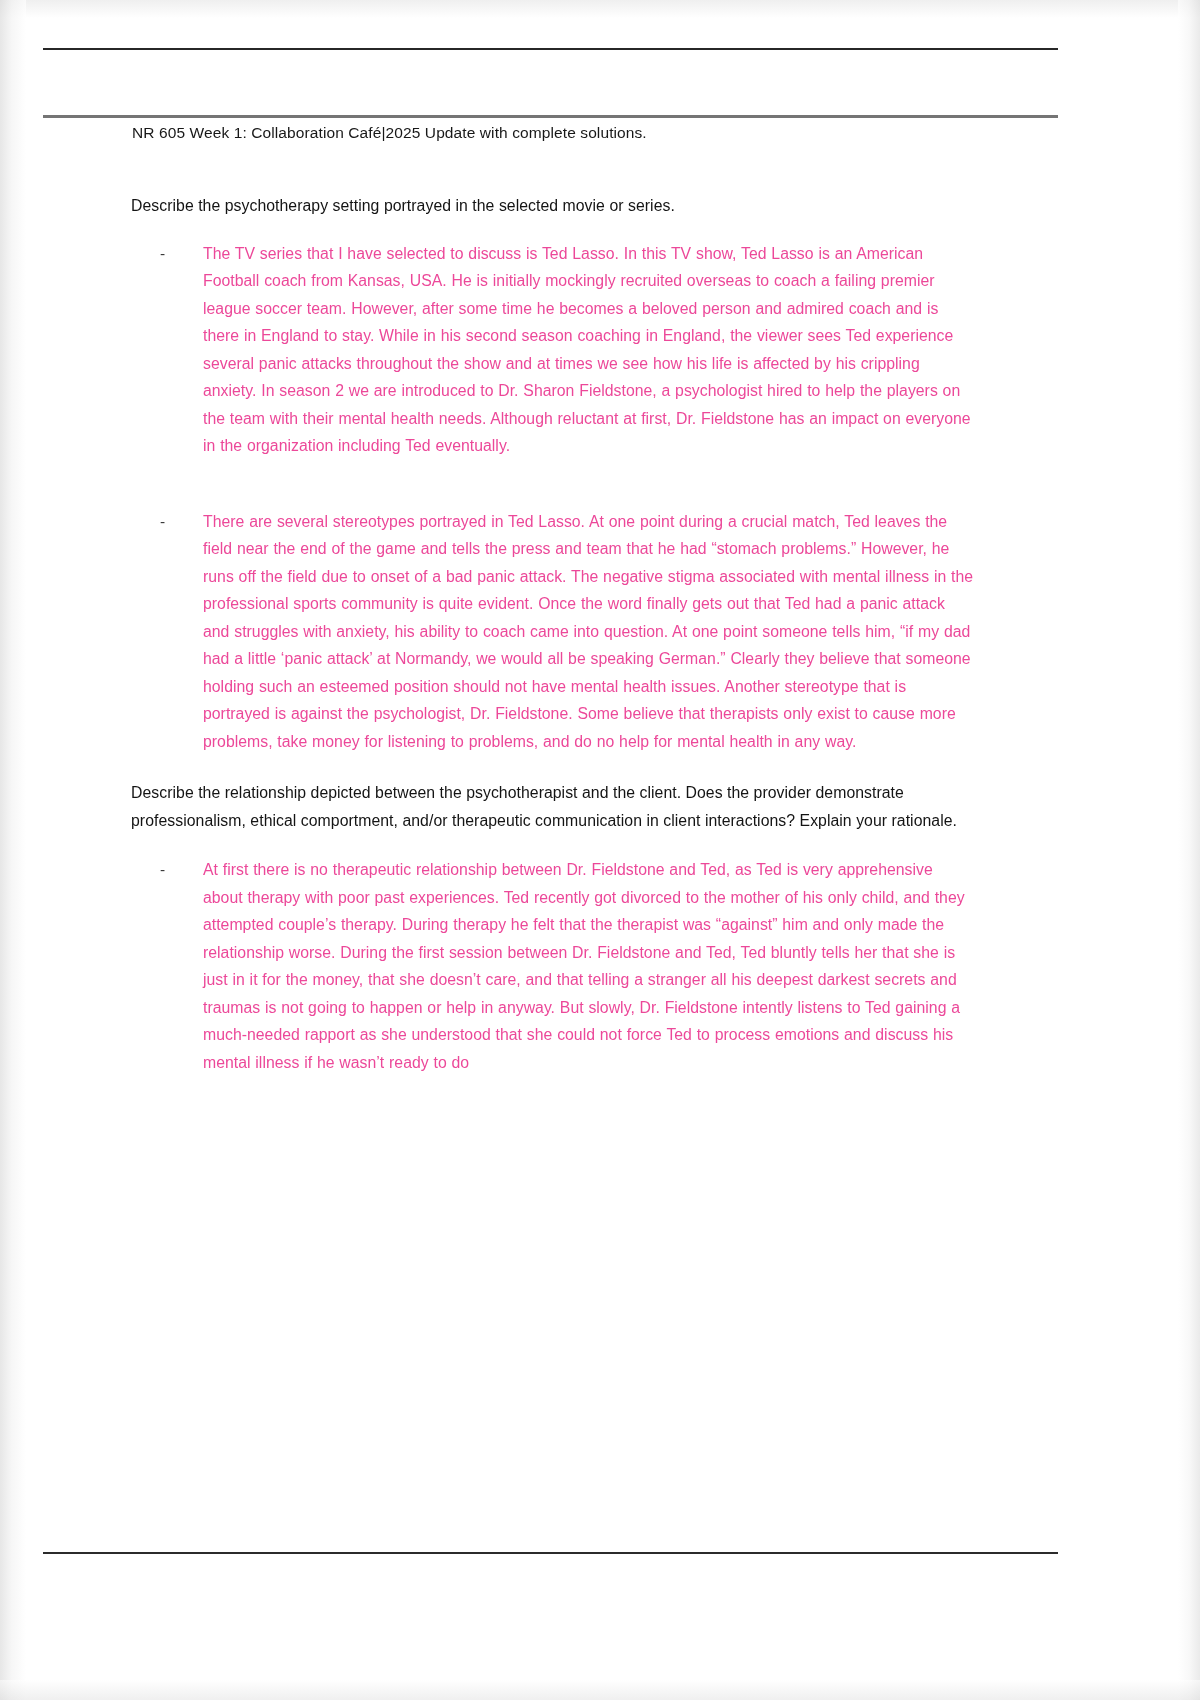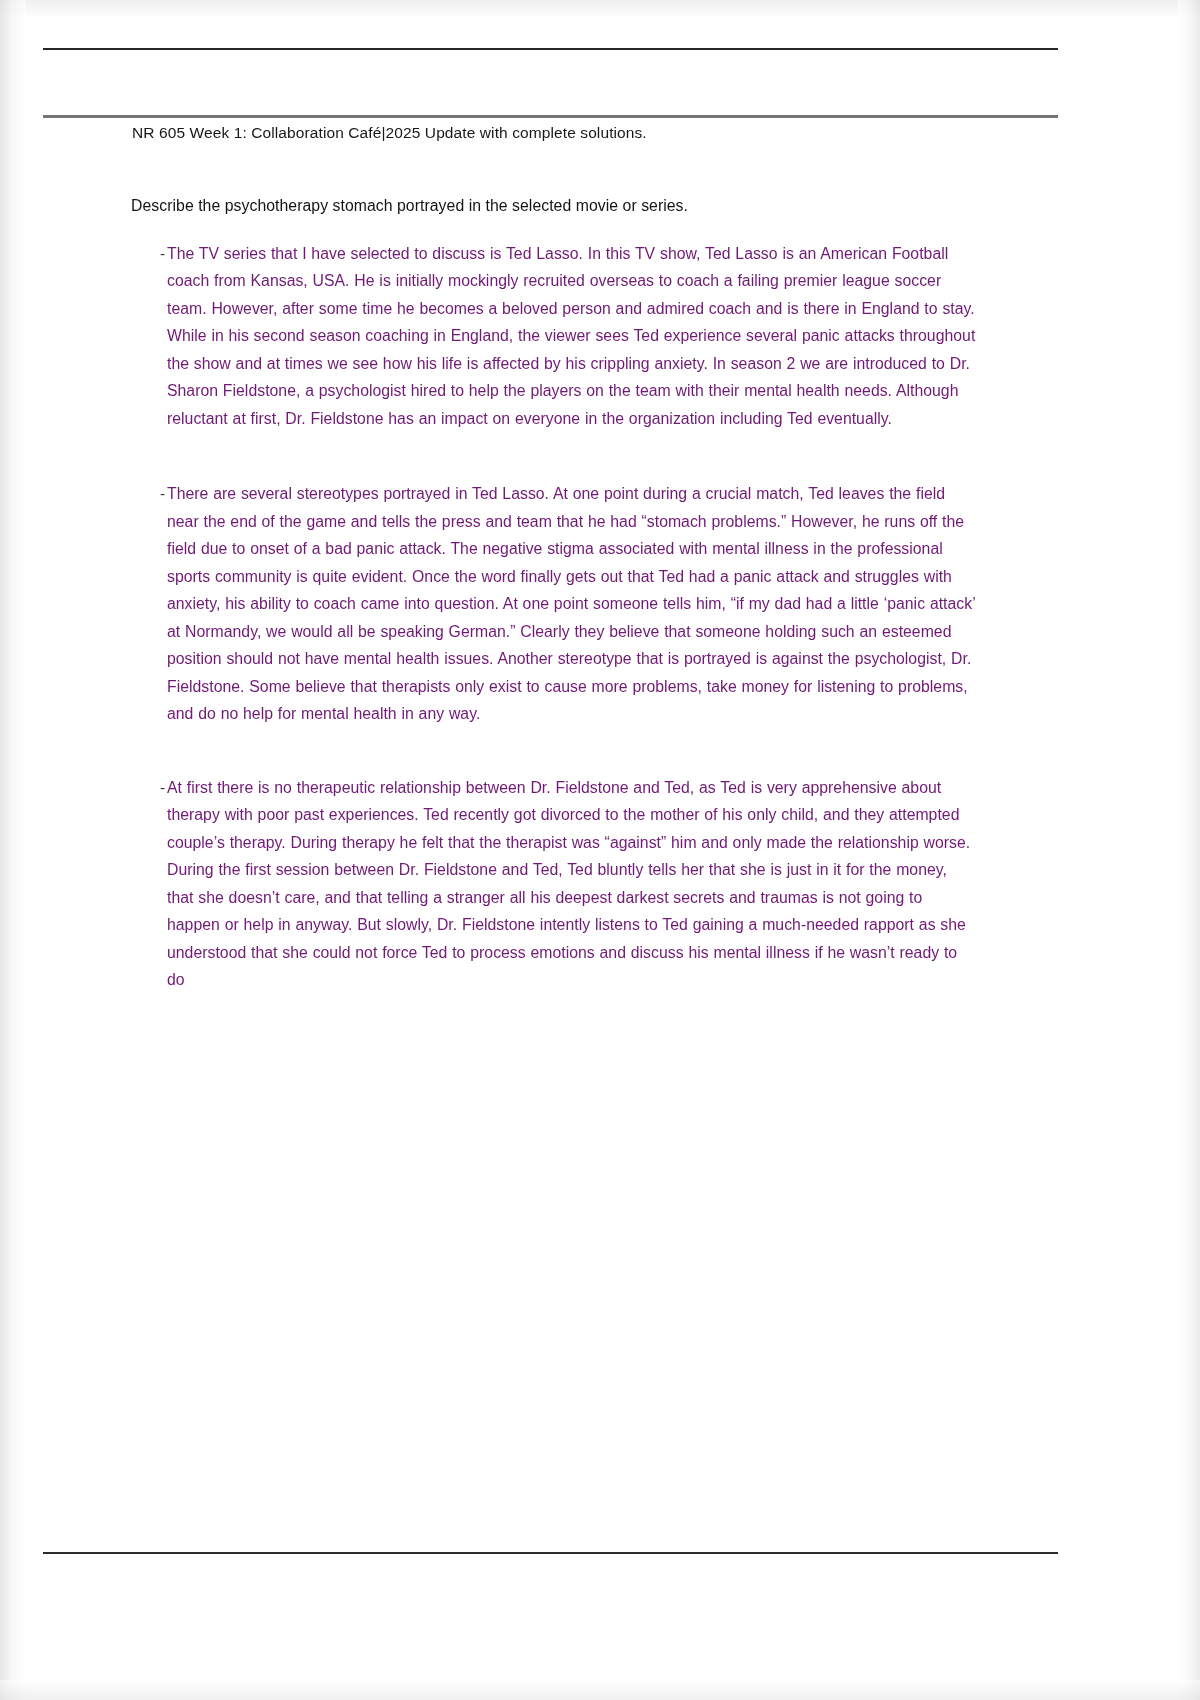--- a/index.html
+++ b/index.html
@@ -100,24 +100,25 @@
     line-height: 27.5px;
     color: #3a3a3a;
     text-align: left;
     padding-left: 29px;
     box-sizing: border-box;
   }
   .answer-text {
     flex: 1 1 auto;
     font-size: 15.8px;
     line-height: 27.5px;
-    color: #701a75;
+    color: #ec4899;
     text-align: left;
     letter-spacing: .02px;
     word-spacing: .4px;
+    margin-left: 36px;
   }
 
   
   .gap-title-to-q1 { height: 46px; }
   .gap-q1-to-a1    { height: 20px; }
   .gap-a1-to-q2    { height: 26px; }
   .gap-q2-to-a2    { height: 22px; }
   .gap-a2-to-q3    { height: 24px; }
   .gap-q3-to-a3    { height: 22px; }
 </style>
@@ -134,41 +135,42 @@
   <div class="rule top-rule"></div>
   <div class="rule sub-rule"></div>
   <div class="rule bottom-rule"></div>
 
   <div class="content">
 
     <p class="doc-title">NR 605 Week 1: Collaboration Café|2025 Update with complete solutions.</p>
 
     <div class="gap-title-to-q1"></div>
 
-    <p class="q-heading">Describe the psychotherapy stomach portrayed in the selected movie or series.</p>
+    <p class="q-heading">Describe the psychotherapy setting portrayed in the selected movie or series.</p>
 
     <div class="gap-q1-to-a1"></div>
 
     <div class="answer">
       <span class="bullet-dash">-</span>
       <span class="answer-text">The TV series that I have selected to discuss is Ted Lasso. In this TV show, Ted Lasso is an American Football coach from Kansas, USA. He is initially mockingly recruited overseas to coach a failing premier league soccer team. However, after some time he becomes a beloved person and admired coach and is there in England to stay. While in his second season coaching in England, the viewer sees Ted experience several panic attacks throughout the show and at times we see how his life is affected by his crippling anxiety. In season 2 we are introduced to Dr. Sharon Fieldstone, a psychologist hired to help the players on the team with their mental health needs. Although reluctant at first, Dr. Fieldstone has an impact on everyone in the organization including Ted eventually.</span>
     </div>
 
     <div class="gap-a1-to-q2"></div>
 
 
     <div class="gap-q2-to-a2"></div>
 
     <div class="answer">
       <span class="bullet-dash">-</span>
       <span class="answer-text">There are several stereotypes portrayed in Ted Lasso. At one point during a crucial match, Ted leaves the field near the end of the game and tells the press and team that he had “stomach problems.” However, he runs off the field due to onset of a bad panic attack. The negative stigma associated with mental illness in the professional sports community is quite evident. Once the word finally gets out that Ted had a panic attack and struggles with anxiety, his ability to coach came into question. At one point someone tells him, “if my dad had a little ‘panic attack’ at Normandy, we would all be speaking German.” Clearly they believe that someone holding such an esteemed position should not have mental health issues. Another stereotype that is portrayed is against the psychologist, Dr. Fieldstone. Some believe that therapists only exist to cause more problems, take money for listening to problems, and do no help for mental health in any way.</span>
     </div>
 
     <div class="gap-a2-to-q3"></div>
 
+    <p class="q-heading">Describe the relationship depicted between the psychotherapist and the client. Does the provider demonstrate professionalism, ethical comportment, and/or therapeutic communication in client interactions? Explain your rationale.</p>
 
     <div class="gap-q3-to-a3"></div>
 
     <div class="answer">
       <span class="bullet-dash">-</span>
       <span class="answer-text">At first there is no therapeutic relationship between Dr. Fieldstone and Ted, as Ted is very apprehensive about therapy with poor past experiences. Ted recently got divorced to the mother of his only child, and they attempted couple’s therapy. During therapy he felt that the therapist was “against” him and only made the relationship worse. During the first session between Dr. Fieldstone and Ted, Ted bluntly tells her that she is just in it for the money, that she doesn’t care, and that telling a stranger all his deepest darkest secrets and traumas is not going to happen or help in anyway. But slowly, Dr. Fieldstone intently listens to Ted gaining a much-needed rapport as she understood that she could not force Ted to process emotions and discuss his mental illness if he wasn’t ready to do</span>
     </div>
 
   </div>
 </div>

